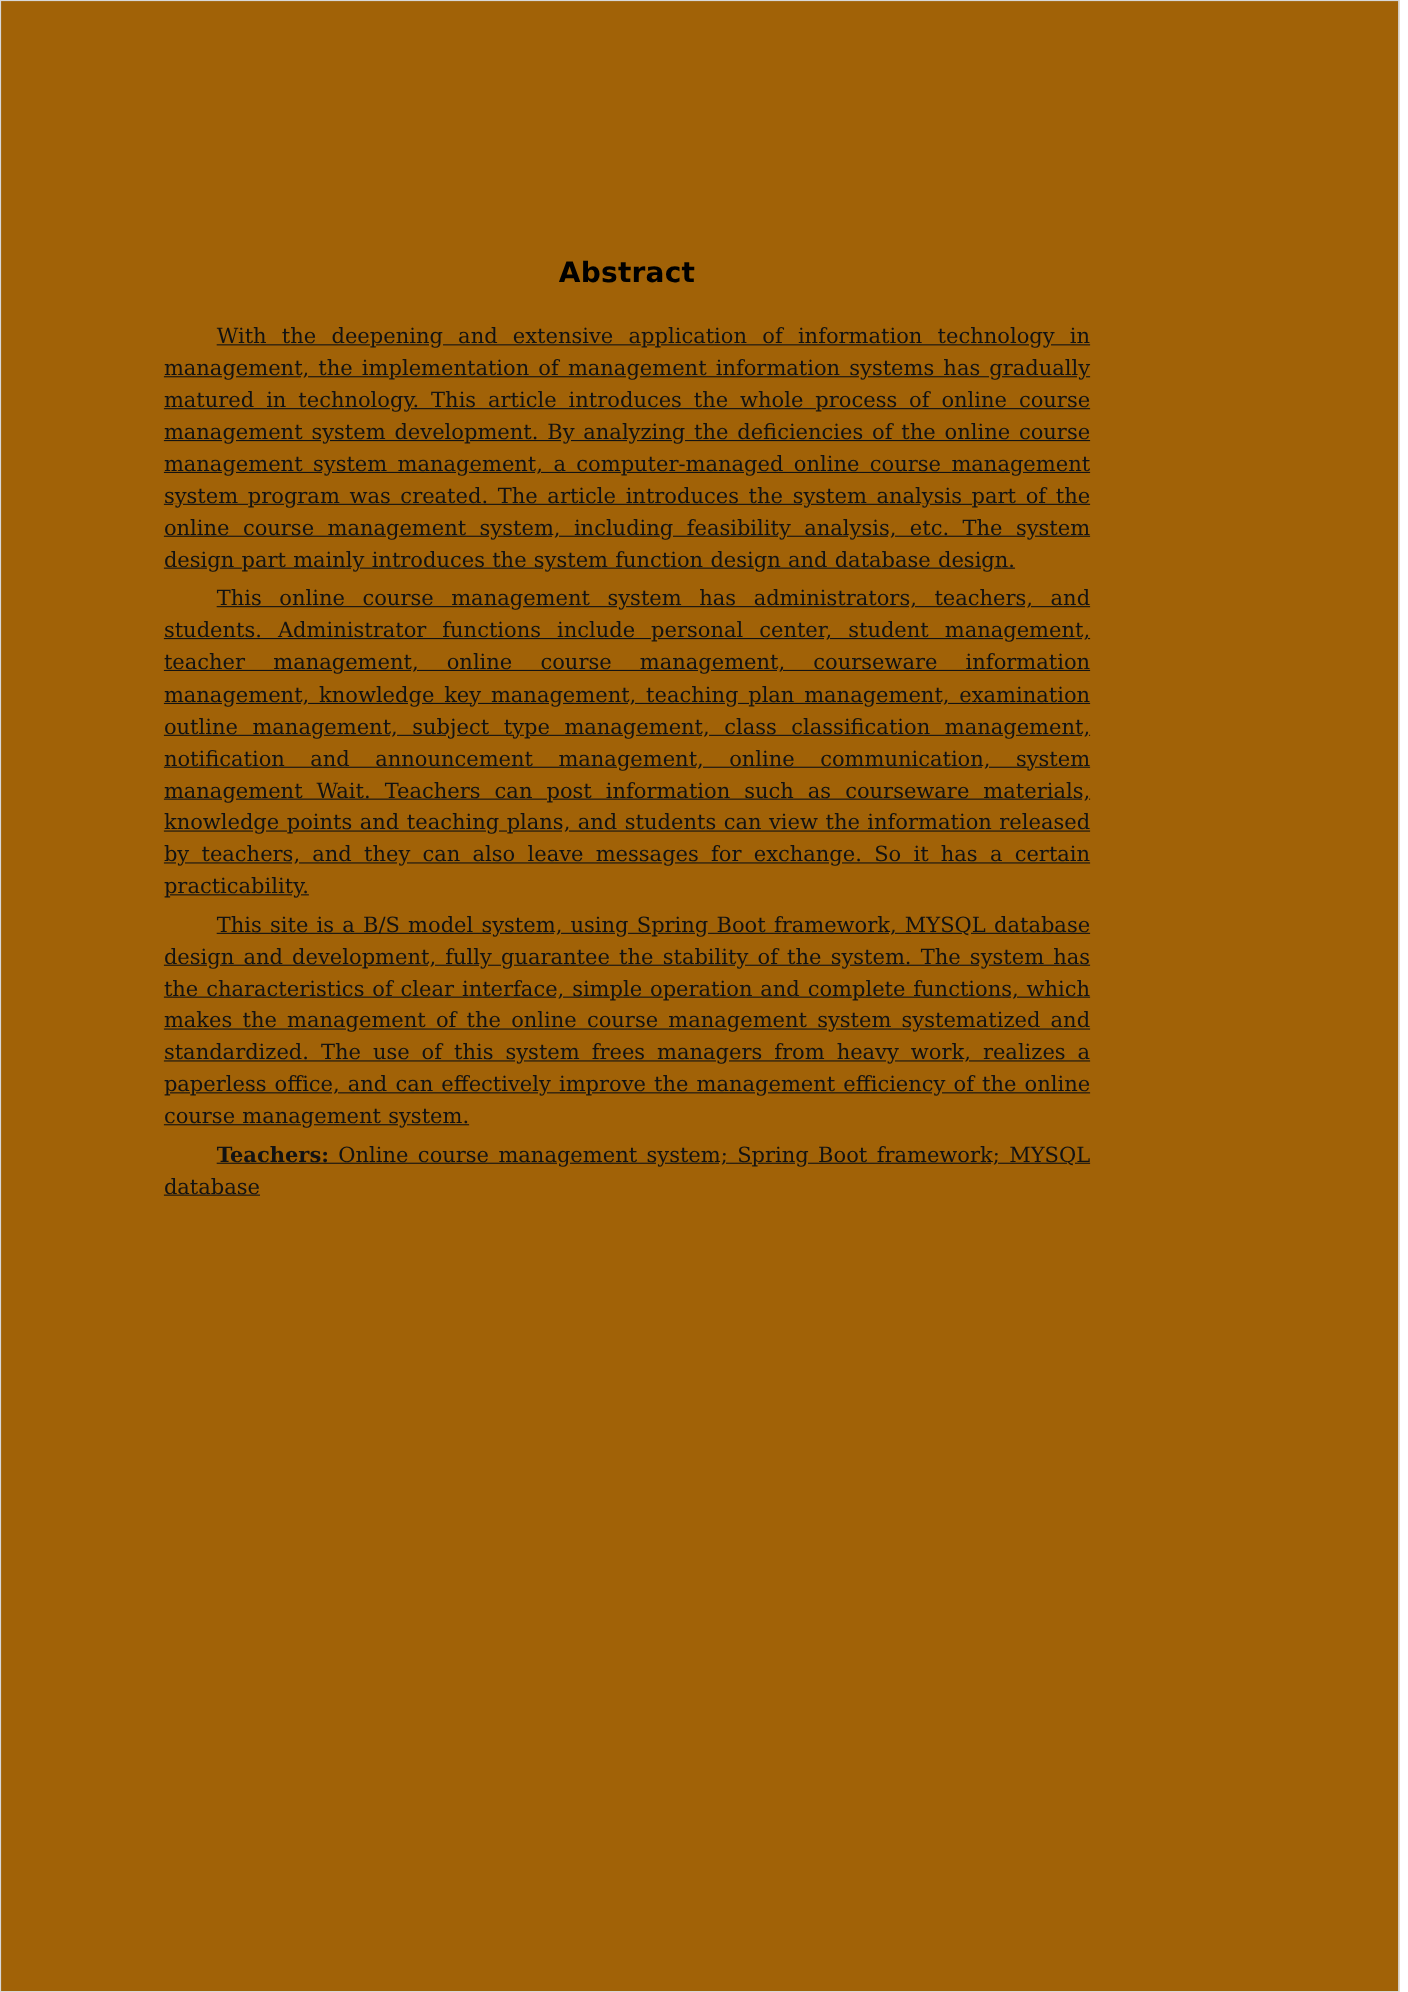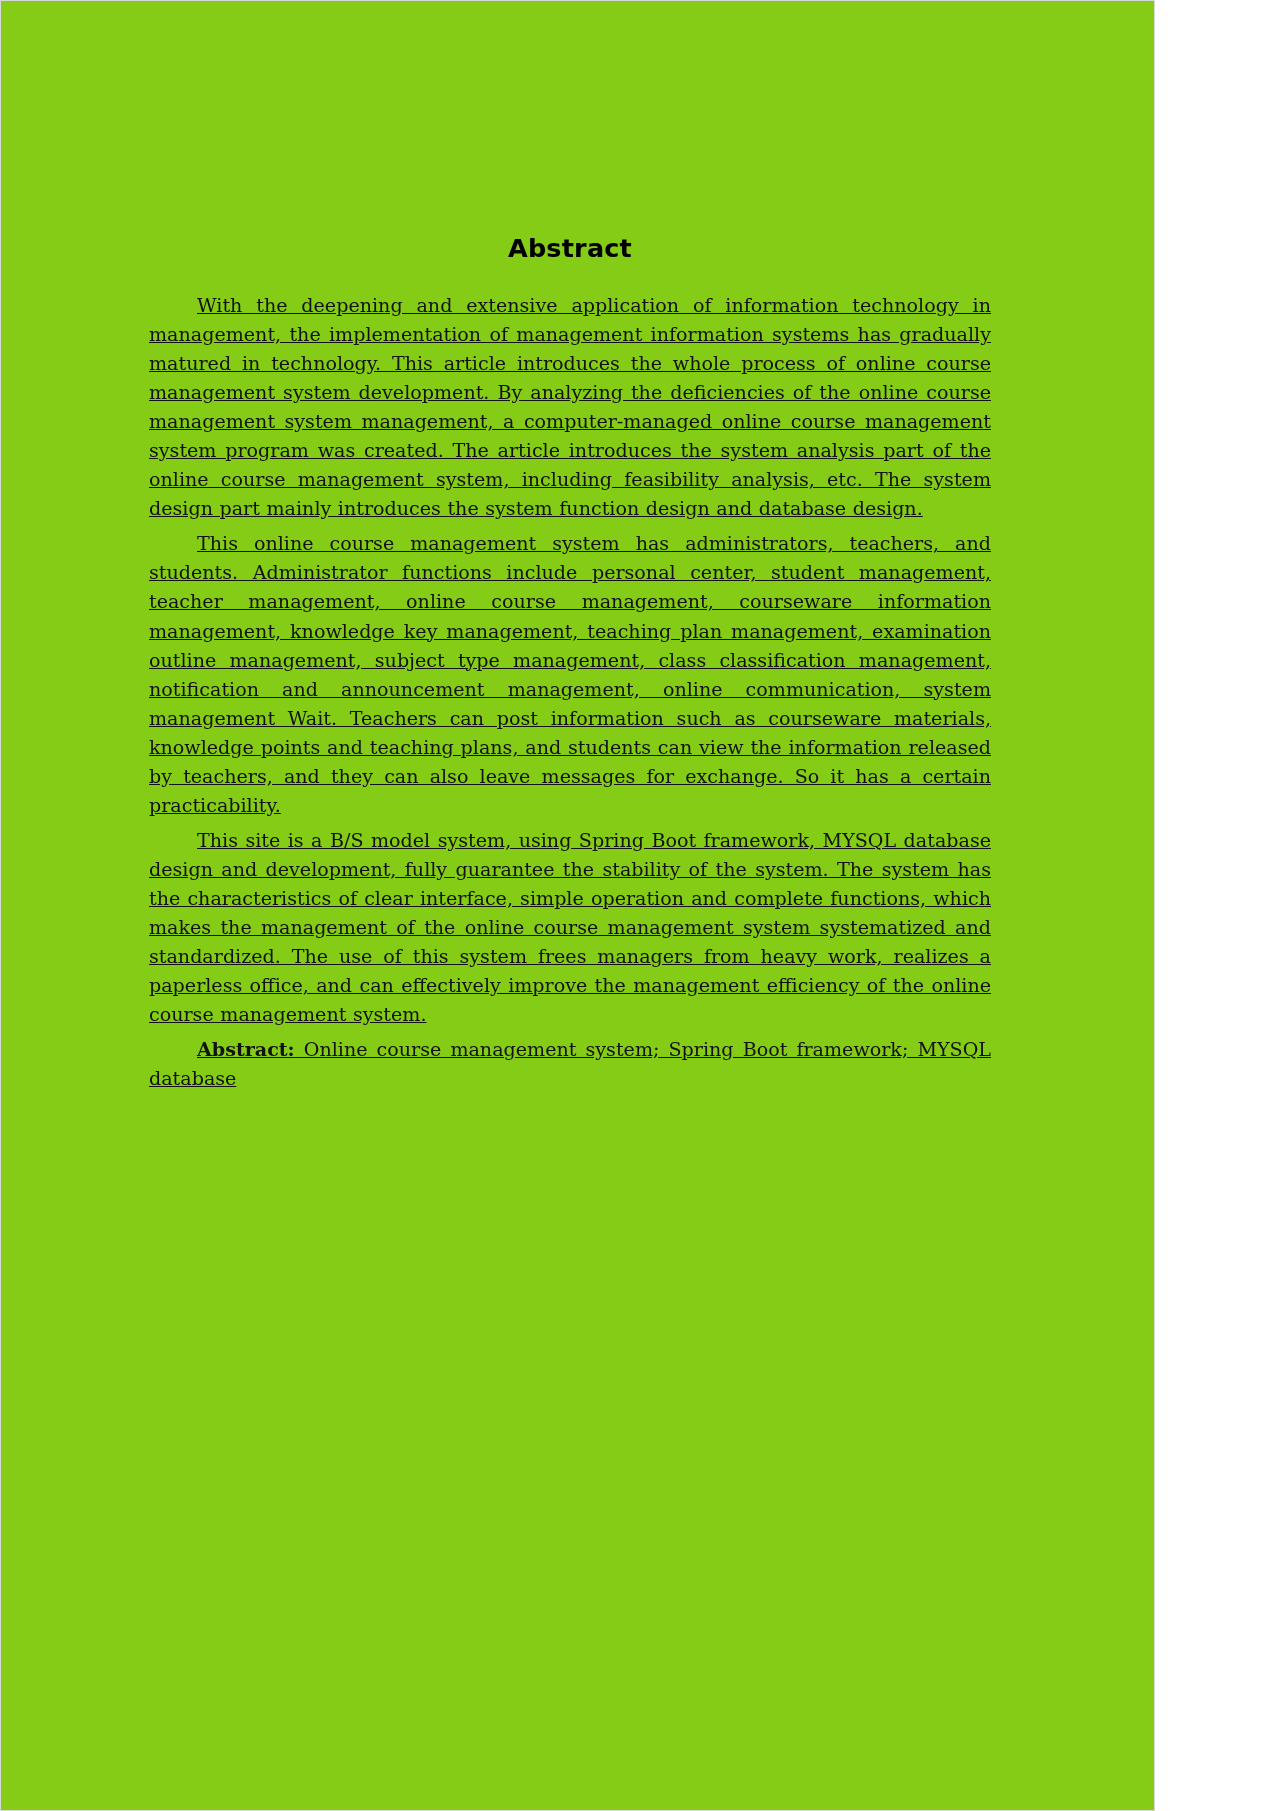--- a/index.html
+++ b/index.html
@@ -2,23 +2,23 @@
 <html><head>
 <meta charset="utf-8">
 <style>
   html, body {
     margin: 0;
     padding: 0;
     background: #ffffff;
   }
   .page {
     position: relative;
-    width: 1155px;
+    width: 1272px;
     height: 1811px;
-    background: #84cc16;
+    background: #a16207;
     border: 1px solid #d8d8d8;
     box-sizing: border-box;
     overflow: hidden;
   }
   .content {
     position: absolute;
     left: 148px;
     top: 0;
     width: 842px;
   }
@@ -70,17 +70,17 @@
     <h1 class="doc-title">Abstract</h1>
 
     <div class="body-block">
 
       <p class="para">With the deepening and extensive application of information technology in management, the implementation of management information systems has gradually matured in technology. This article introduces the whole process of online course management system development. By analyzing the deficiencies of the online course management system management, a computer-managed online course management system program was created. The article introduces the system analysis part of the online course management system, including feasibility analysis, etc. The system design part mainly introduces the system function design and database design.</p>
 
       <p class="para">This online course management system has administrators, teachers, and students. Administrator functions include personal center, student management, teacher management, online course management, courseware information management, knowledge key management, teaching plan management, examination outline management, subject type management, class classification management, notification and announcement management, online communication, system management Wait. Teachers can post information such as courseware materials, knowledge points and teaching plans, and students can view the information released by teachers, and they can also leave messages for exchange. So it has a certain practicability.</p>
 
       <p class="para">This site is a B/S model system, using Spring Boot framework, MYSQL database design and development, fully guarantee the stability of the system. The system has the characteristics of clear interface, simple operation and complete functions, which makes the management of the online course management system systematized and standardized. The use of this system frees managers from heavy work, realizes a paperless office, and can effectively improve the management efficiency of the online course management system.</p>
 
-      <p class="para"><span class="kw-label">Abstract:</span><span> Online course management system; Spring Boot framework; MYSQL database</span></p>
+      <p class="para"><span class="kw-label">Teachers:</span><span> Online course management system; Spring Boot framework; MYSQL database</span></p>
 
     </div>
   </div>
 </div>
 
 </body></html>

